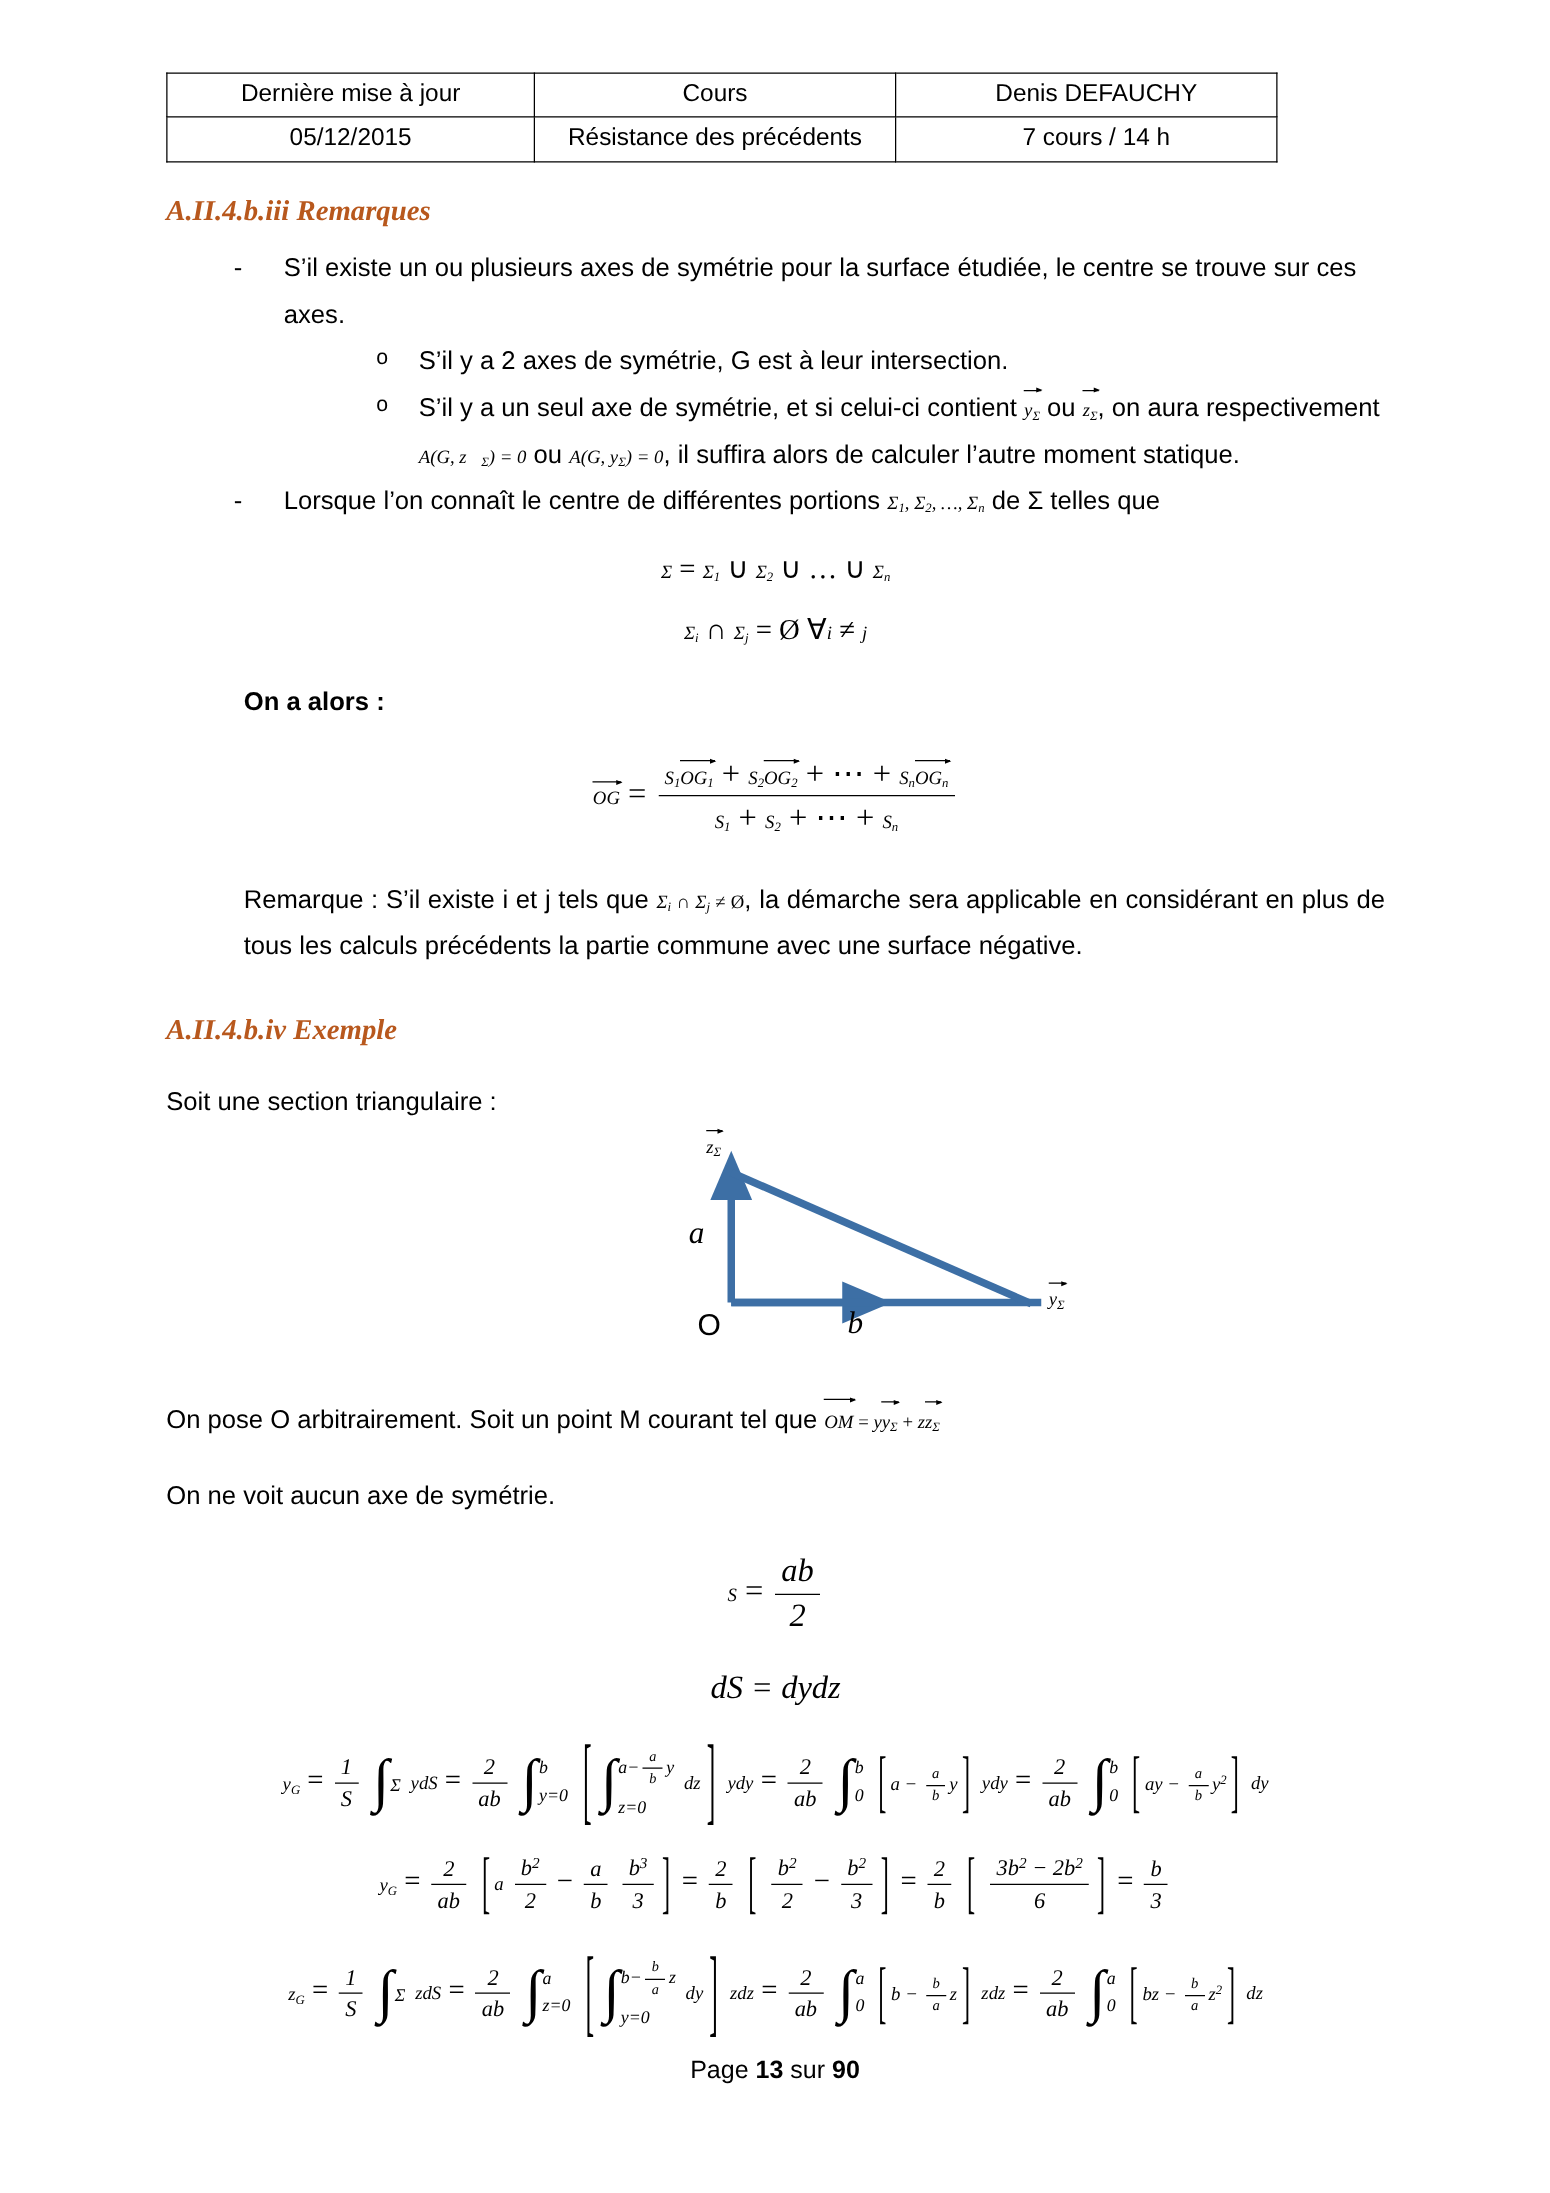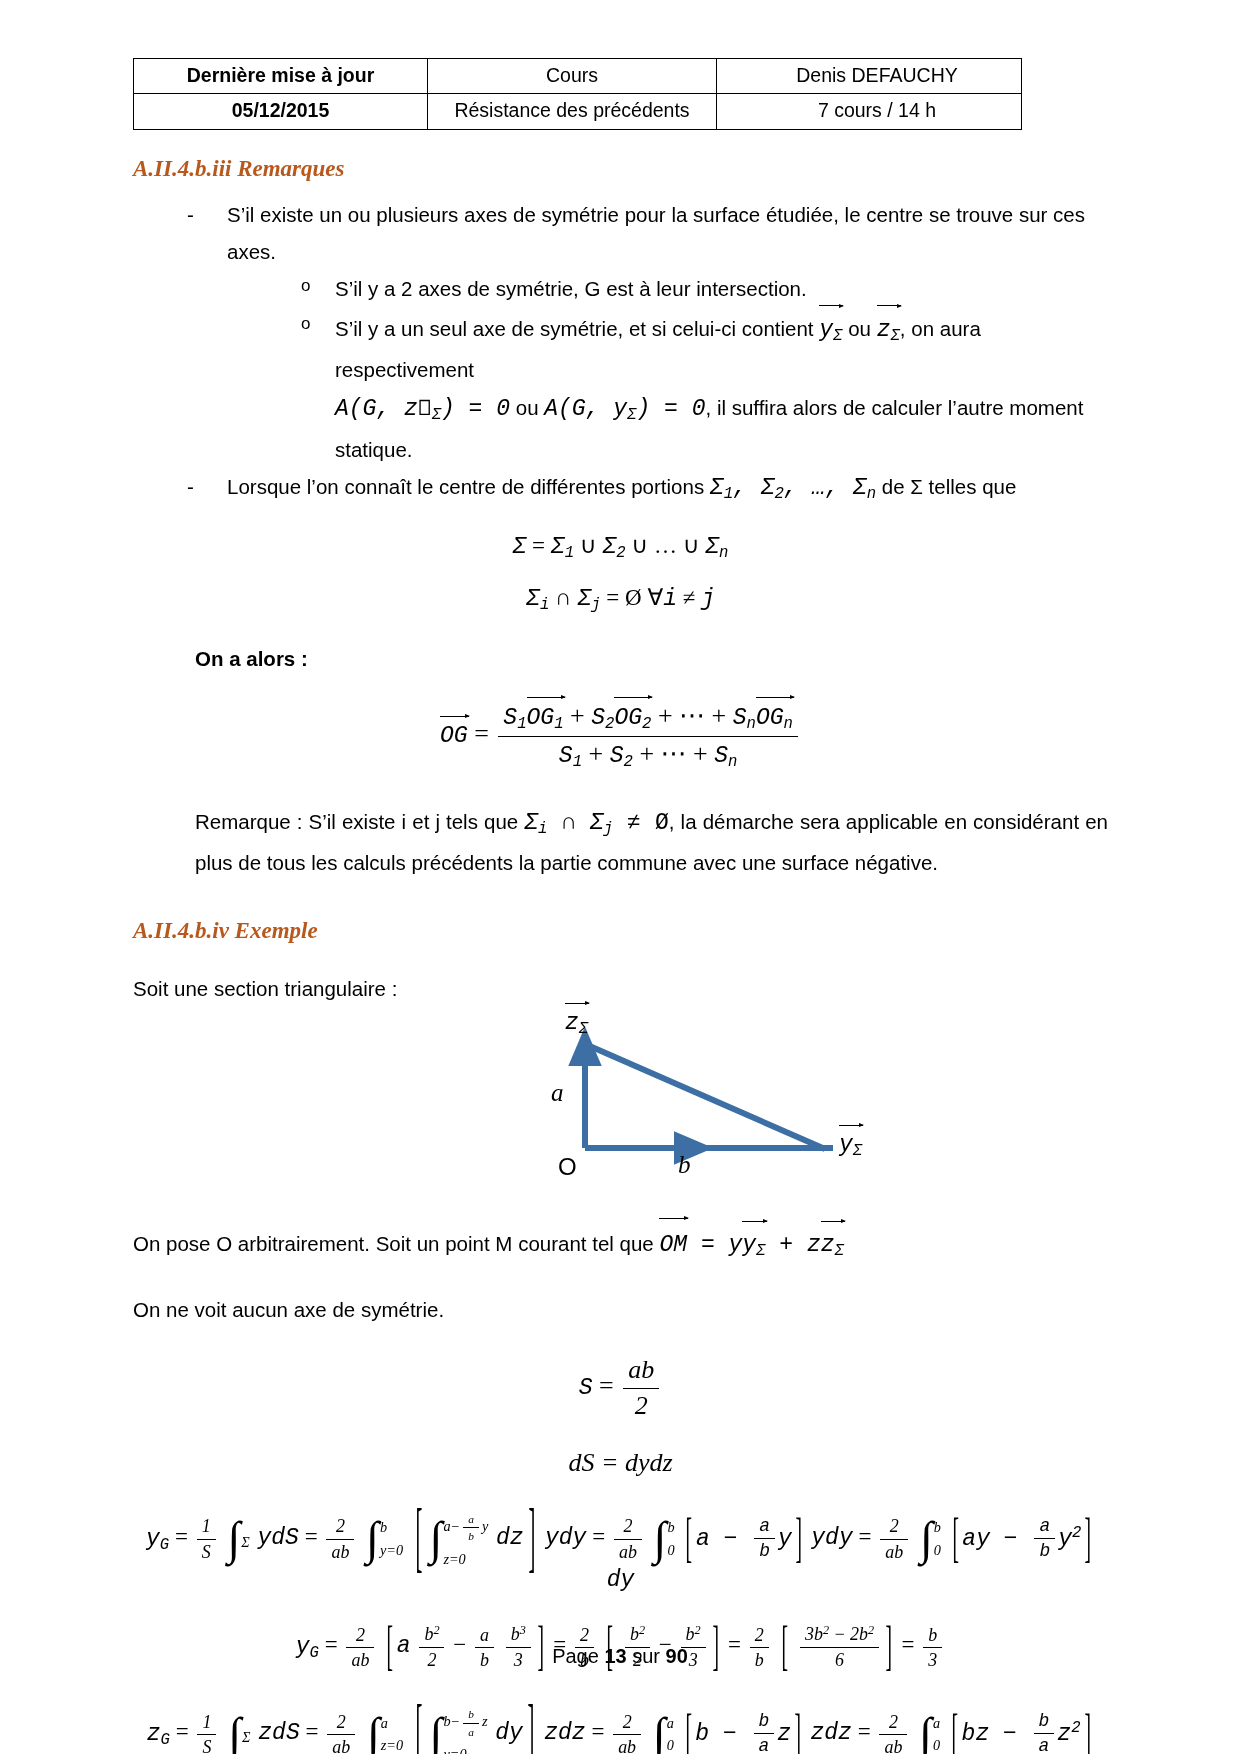--- a/index.html
+++ b/index.html
@@ -33,21 +33,21 @@
   }
   table.hdr td{
     border:1px solid #000;
     text-align:center;
     font-size:19.5px;
     line-height:1.35;
     padding:3px 4px 5px 4px;
     font-family:"Liberation Sans", sans-serif;
     white-space:nowrap;
   }
-  table.hdr td.c1{width:285px;font-weight:bold;}
+  table.hdr td.c1{width:285px;}
   table.hdr td.c2{width:280px;}
   table.hdr td.c3{width:280px;padding-left:20px;}
 
   
   h2.sect{
     font-family:"Liberation Serif", serif;
     font-style:italic;
     font-weight:bold;
     color:#B8581D;
     font-size:23px;
@@ -96,23 +96,23 @@
   ul.lvl2 > li > .circ{
     position:absolute;
     left:4px;top:1px;
     font-size:17px;
   }
 
   .indent{margin-left:62px;}
 
   
   .math{
-    font-family:Liberation Mono, monospace;
-    font-style:italic;
-    font-size:23px;
+    font-family:Liberation Serif, serif;
+    font-style:italic;
+    font-size:15px;
   }
   .mathup{font-style:normal;}
   .eq{
     text-align:center;
     font-family:"Liberation Serif", serif;
     font-style:italic;
     font-size:23px;
     margin:22px 0 0 0;
   }
   .eq.big{font-size:26px;}

